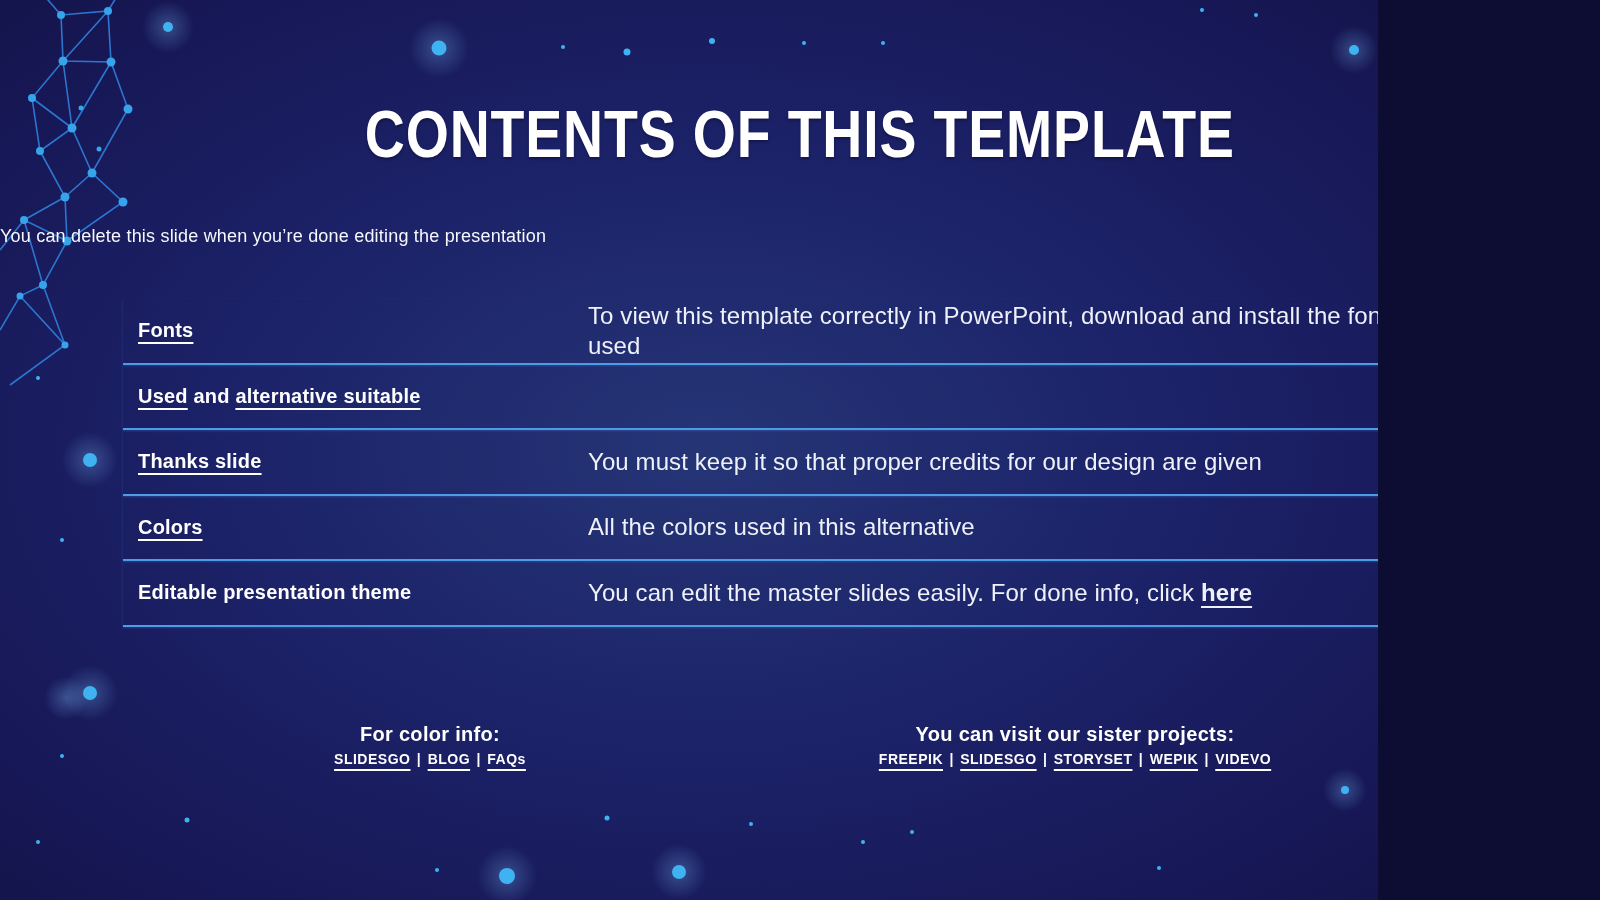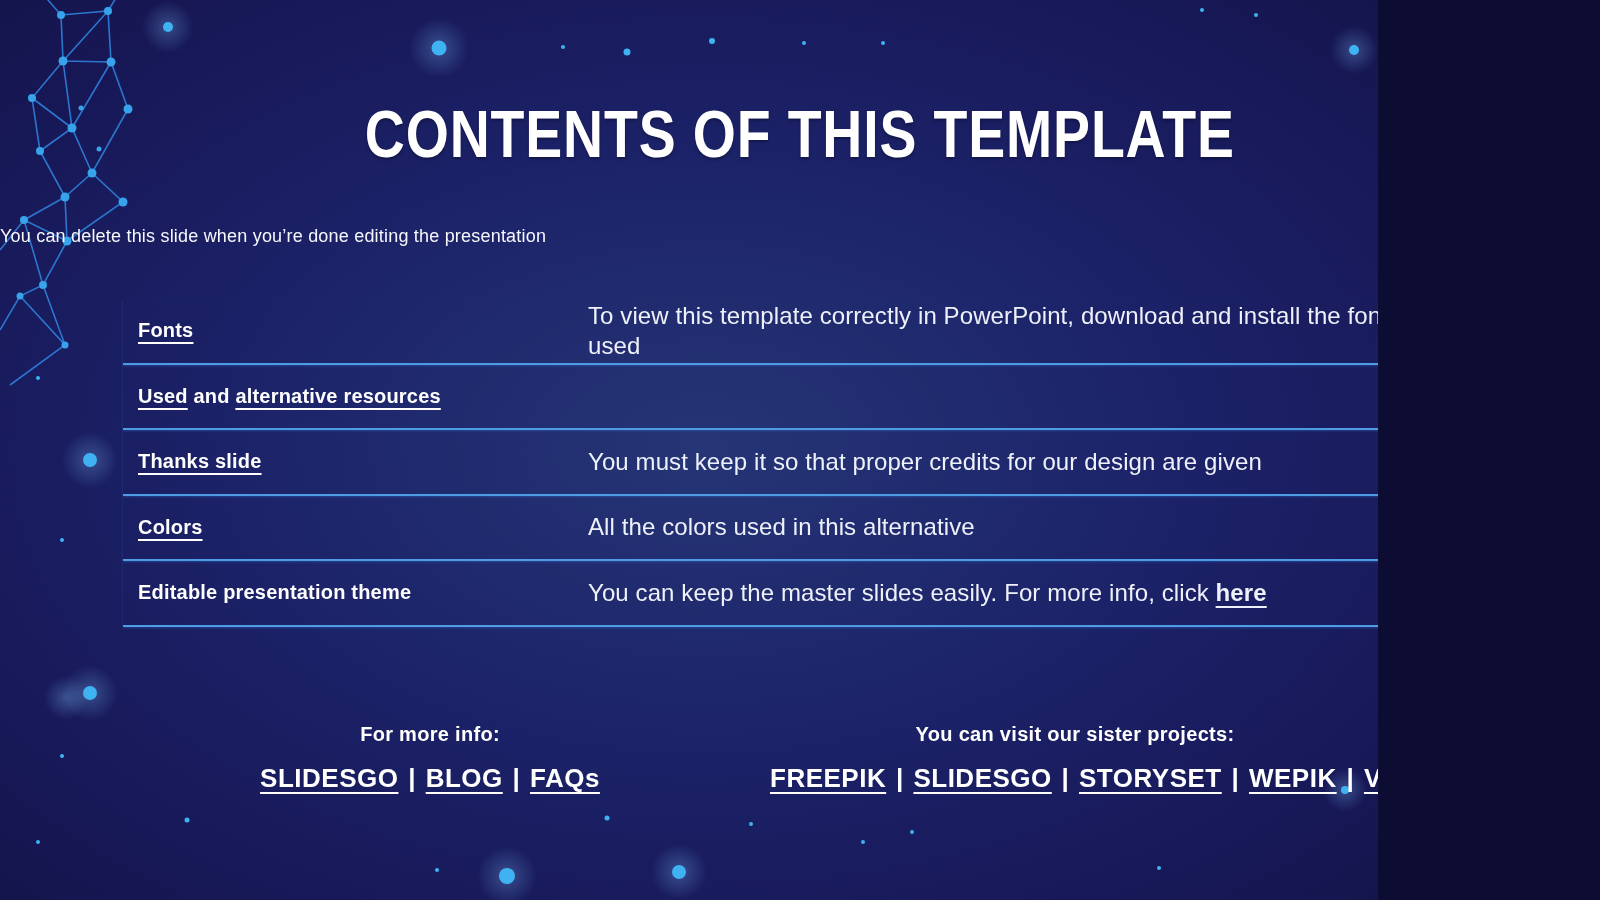--- a/index.html
+++ b/index.html
@@ -22,21 +22,21 @@
     box-shadow:0 1px 2px rgba(60,130,220,0.35);}
   .cell{line-height:1.25;}
   .cell.label{width:465px;box-sizing:border-box;padding-left:15px;font-weight:700;font-size:20px;letter-spacing:0.2px;}
   .cell.desc{flex:1;font-size:24px;font-weight:400;color:#eef1f9;letter-spacing:0.1px;}
   .link{text-decoration:underline;text-decoration-thickness:2px;text-underline-offset:5px;cursor:pointer;}
   .bold{font-weight:700;}
   .footer-group{position:absolute;text-align:center;}
   .footer-left{left:230px;top:723px;width:400px;}
   .footer-right{left:770px;top:723px;width:610px;}
   .footer-heading{font-size:20px;font-weight:700;letter-spacing:0.3px;}
-  .footer-links{margin-top:17px;font-size:26px;font-weight:700;letter-spacing:0.5px;white-space:nowrap;}
+  .footer-links{margin-top:5px;font-size:14px;font-weight:700;letter-spacing:0.5px;white-space:nowrap;}
   .footer-links .sep{margin:0 2px;}
 </style>
 </head>
 <body>
 
 <div class="slide">
 
   <svg class="decor" viewBox="0 0 1600 900">
     <defs>
       <radialGradient id="halo">
@@ -146,38 +146,38 @@
     <h1 class="title" style="margin-bottom:0;">CONTENTS OF THIS TEMPLATE</h1>
   </div>
   <div class="subtitle">You can delete this slide when you’re done editing the presentation</div>
 
   <div class="contents-table">
       <div class="row">
         <div class="cell label"><span class="link">Fonts</span></div>
         <div class="cell desc"><span>To view this template correctly in PowerPoint, download and install the fonts we used</span></div>
       </div>
       <div class="row">
-        <div class="cell label"><span class="link">Used</span><span> and </span><span class="link">alternative resources</span></div>
+        <div class="cell label"><span class="link">Used</span><span> and </span><span class="link">alternative suitable</span></div>
       </div>
       <div class="row">
         <div class="cell label"><span class="link">Thanks slide</span></div>
         <div class="cell desc"><span>You must keep it so that proper credits for our design are given</span></div>
       </div>
       <div class="row">
         <div class="cell label"><span class="link">Colors</span></div>
         <div class="cell desc"><span>All the colors used in this alternative</span></div>
       </div>
       <div class="row">
         <div class="cell label"><span>Editable presentation theme</span></div>
-        <div class="cell desc"><span>You can keep the master slides easily. For more info, click </span><span class="link bold">here</span></div>
+        <div class="cell desc"><span>You can edit the master slides easily. For done info, click </span><span class="link bold">here</span></div>
       </div>
     </div>
 
   <div class="footer-group footer-left">
-    <div class="footer-heading">For more info:</div>
+    <div class="footer-heading">For color info:</div>
     <div class="footer-links"><span class="link">SLIDESGO</span><span class="sep"> | </span><span class="link">BLOG</span><span class="sep"> | </span><span class="link">FAQs</span></div>
   </div>
   <div class="footer-group footer-right">
     <div class="footer-heading">You can visit our sister projects:</div>
     <div class="footer-links"><span class="link">FREEPIK</span><span class="sep"> | </span><span class="link">SLIDESGO</span><span class="sep"> | </span><span class="link">STORYSET</span><span class="sep"> | </span><span class="link">WEPIK</span><span class="sep"> | </span><span class="link">VIDEVO</span></div>
   </div>
 
 </div>
 
 </body></html>

